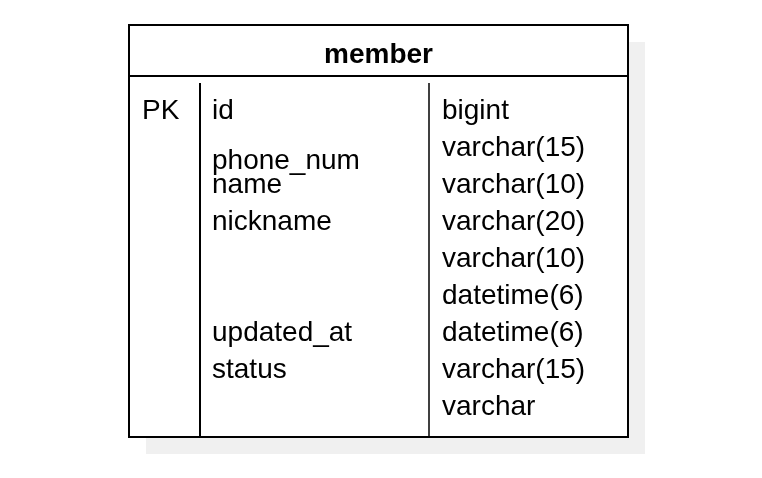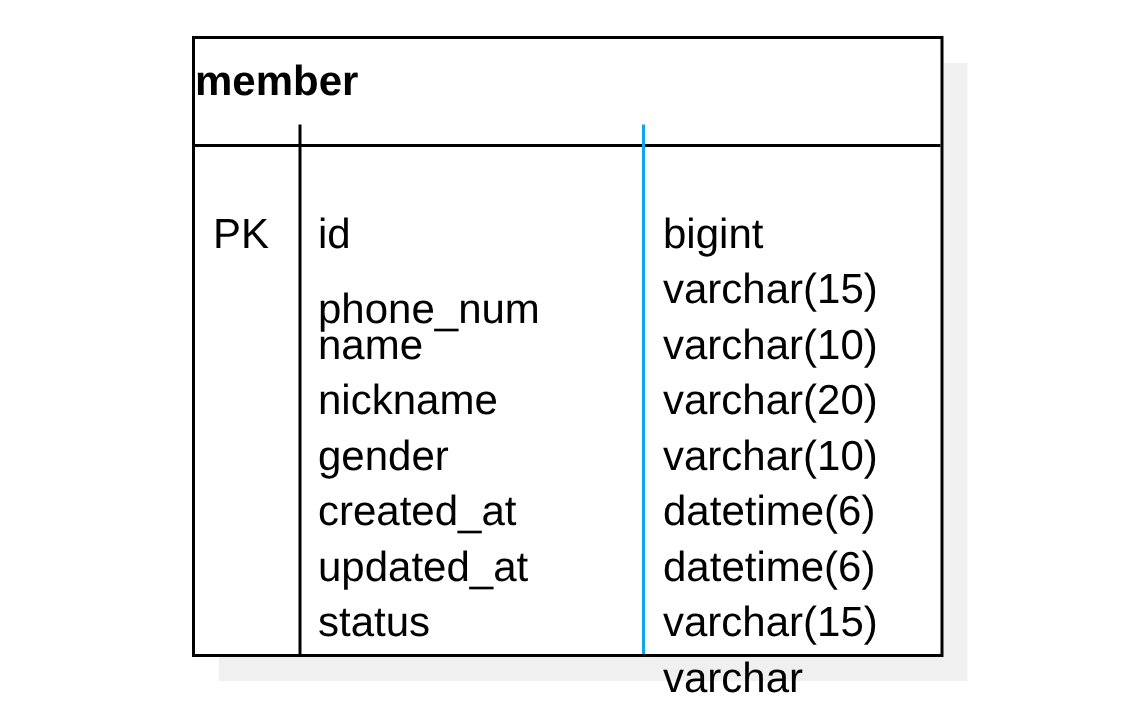--- a/index.html
+++ b/index.html
@@ -1,48 +1,46 @@
 <!DOCTYPE html>
 <html><head>
 <meta charset="utf-8">
 <style>
   html, body { margin:0; padding:0; background:#ffffff; }
   body { width:762px; height:478px; position:relative; overflow:hidden;
          font-family: "Liberation Sans", sans-serif; color:#000; }
   .shadow { position:absolute; left:146px; top:42px; width:499px; height:412px; background:#f0f0f0; }
   .entity { position:absolute; left:128px; top:24px; width:497px; height:410px;
             border:2px solid #000; background:#fff; }
-  .title { position:absolute; left:0; top:0; width:100%; height:72px;
+  .title { position:absolute; left:0; top:0; width:100%; height:51px;
            border-bottom:2px solid #000; box-sizing:border-box;
-           font-weight:bold; font-size:28px; text-align:left; line-height:55px; }
+           font-weight:bold; font-size:28px; text-align:center; line-height:55px; }
   .col { position:absolute; top:57px; bottom:0; }
   .col-key { left:0; width:69px; border-right:2px solid #000; }
-  .col-name { left:71px; width:227px; border-right:2px solid #0ea5e9;text-decoration:underline; }
+  .col-name { left:71px; width:227px; border-right:2px solid #404040;text-decoration:underline; }
   .col-type { left:300px; right:0; }
-  .cell { position:absolute; font-size:28px; line-height:37px; height:37px; white-space:nowrap;margin-top:46px; }
+  .cell { position:absolute; font-size:28px; line-height:37px; height:37px; white-space:nowrap; }
   .col-key .cell { left:12px; }
   .col-name .cell { left:11px; }
   .col-type .cell { left:12px; }
 </style>
 </head>
 <body>
 
 <div class="shadow"></div>
 <div class="entity">
   <div class="title">member</div>
   <div class="col col-key">
     <div class="cell" style="top:8px">PK</div>
   </div>
   <div class="col col-name">
     <div class="cell" style="top:8px">id</div>
     <div class="cell" style="top:58px">phone_num</div>
     <div class="cell" style="top:82px">name</div>
     <div class="cell" style="top:119px">nickname</div>
-    <div class="cell" style="top:156px">gender</div>
-    <div class="cell" style="top:193px">created_at</div>
     <div class="cell" style="top:230px">updated_at</div>
     <div class="cell" style="top:267px">status</div>
   </div>
   <div class="col col-type">
     <div class="cell" style="top:8px">bigint</div>
     <div class="cell" style="top:45px">varchar(15)</div>
     <div class="cell" style="top:82px">varchar(10)</div>
     <div class="cell" style="top:119px">varchar(20)</div>
     <div class="cell" style="top:156px">varchar(10)</div>
     <div class="cell" style="top:193px">datetime(6)</div>

